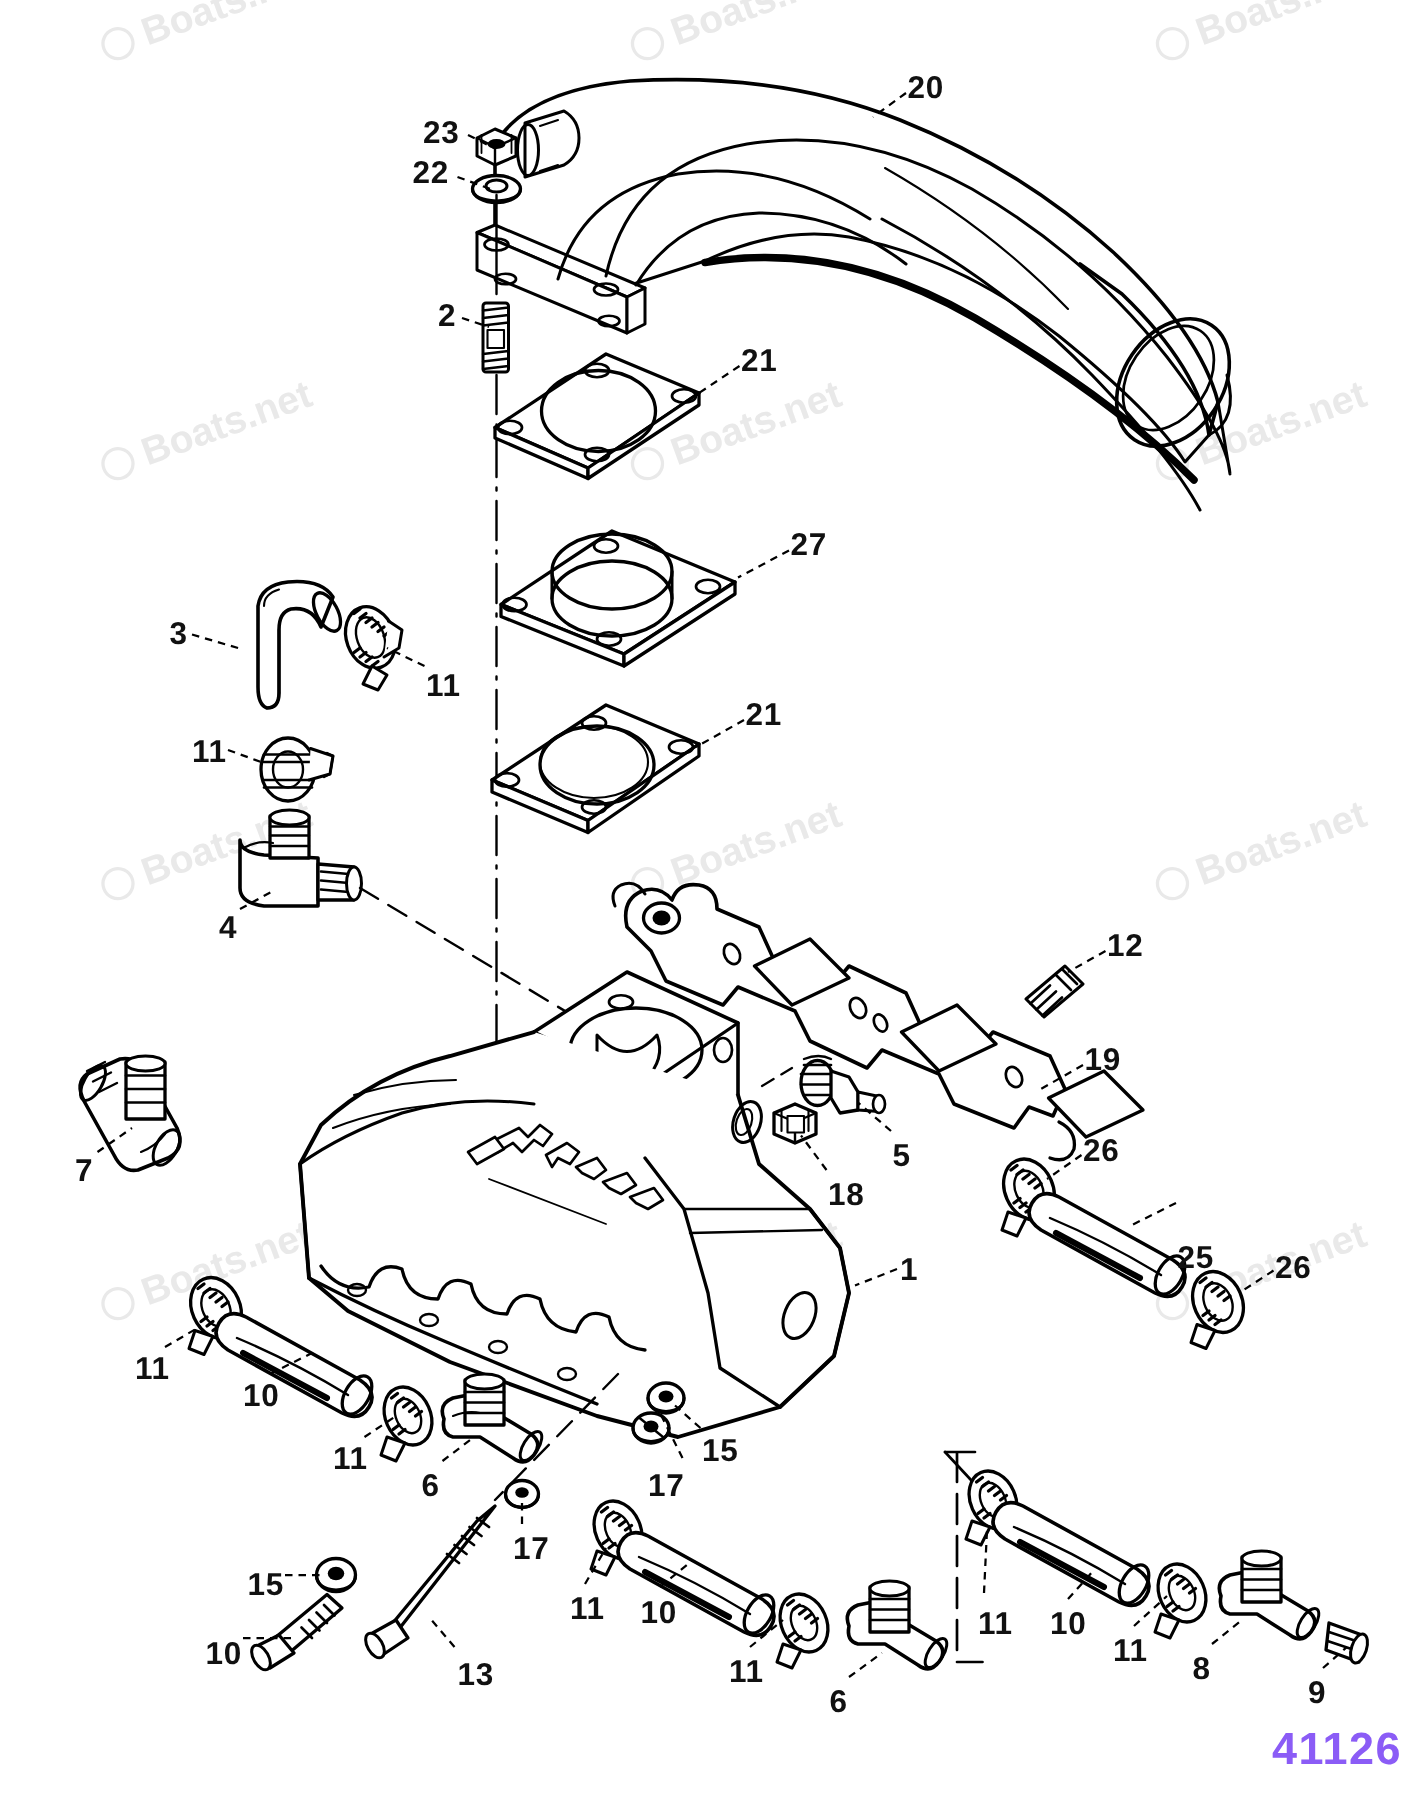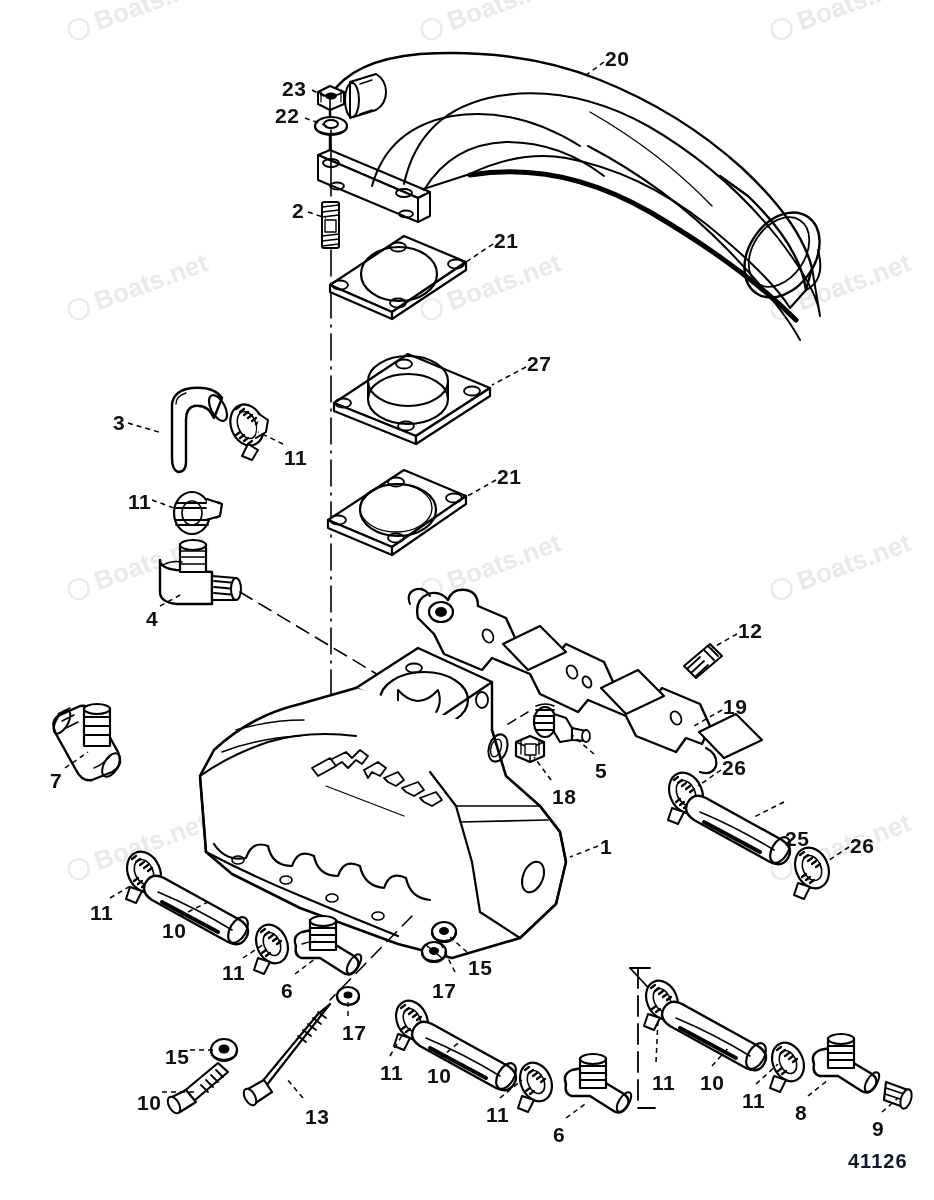--- a/index.html
+++ b/index.html
@@ -7,21 +7,21 @@
        font-family:"Liberation Serif", serif;}
   #stage{position:absolute;inset:0;width:934px;height:1200px;background:#fff;}
   #art{position:absolute;left:0;top:0;width:934px;height:1200px;}
   #wm{position:absolute;left:0;top:0;width:934px;height:1200px;pointer-events:none;}
   .wm-text{font-family:"Liberation Sans", sans-serif;font-weight:bold;font-size:26px;
            fill:#e9e9e9;}
   .wm-c{fill:none;stroke:#e9e9e9;stroke-width:2.2px;}
   .callout{position:absolute;font-family:Liberation Sans, sans-serif;font-weight:bold;
            font-size:21px;color:#111;letter-spacing:0.5px;line-height:1;white-space:nowrap;}
   .drawingno{position:absolute;font-family:"Liberation Sans", sans-serif;font-weight:bold;
-             font-size:20px;color:#0f172a;letter-spacing:1px;}
+             font-size:30px;color:#8b5cf6;letter-spacing:1px;}
   svg{display:block;}
 </style>
 </head>
 <body>
 
 <div id="stage">
 
   <svg id="wm" viewBox="0 0 934 1200" xmlns="http://www.w3.org/2000/svg">
       <g transform="translate(72,40) rotate(-20)">
         <circle cx="10" cy="-8" r="10" class="wm-c"></circle>

